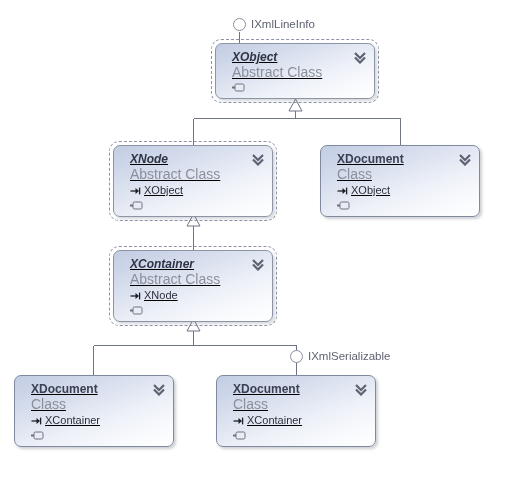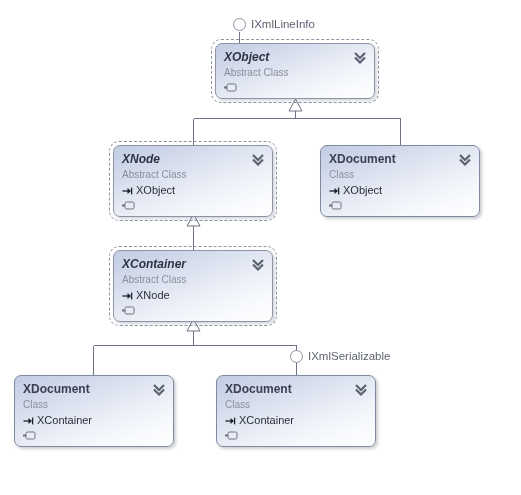--- a/index.html
+++ b/index.html
@@ -33,21 +33,22 @@
     width: 160px;
     border-radius: 7px;
     background: linear-gradient(160deg,
                 #c3cde3 0%,
                 #ccd5e8 16%,
                 #dde3f0 40%,
                 #eef1f8 62%,
                 #f8fafd 82%,
                 #ffffff 100%);
     box-shadow: 2px 2px 3px rgba(120,125,140,0.38);
-    padding: 6px 8px 4px 8px;
+    padding: 6px 8px 4px 16px;
+    text-decoration: underline;
   }
   .cls.concrete {
     border: 1px solid #7f8aa0;
   }
   
   .abs-frame {
     position: absolute;
     box-sizing: border-box;
     width: 168px;
     border: 1px dashed #8d94a6;
@@ -69,21 +70,21 @@
     color: #3a3f52;
     line-height: 14px;
     white-space: nowrap;
     padding-right: 20px;
   }
   .cls.abstract-body .cls-title {
     font-style: italic;
     color: #2f3444;
   }
   .cls-kind {
-    font-size: 10px;
+    font-size: 14px;
     color: #8b8f9c;
     line-height: 15px;
     margin-top: 1px;
     white-space: nowrap;
   }
   .cls-base {
     font-size: 11px;
     color: #2b2f3b;
     line-height: 15px;
     margin-top: 1px;

